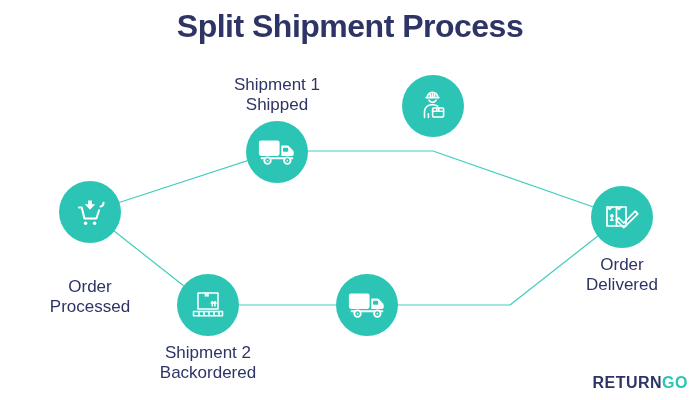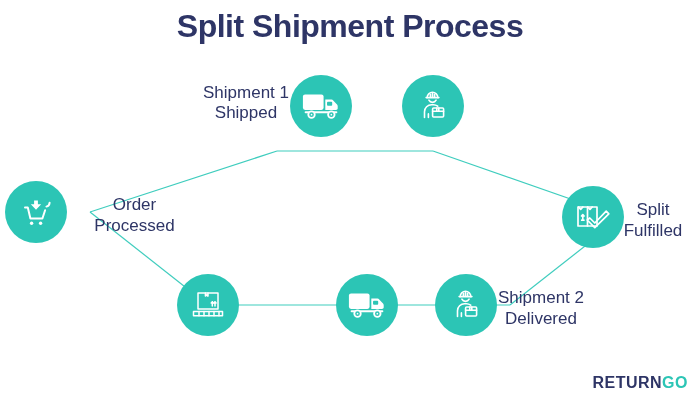--- a/index.html
+++ b/index.html
@@ -13,21 +13,21 @@
   .canvas{
     position:relative;width:700px;height:400px;background:var(--bg);
     overflow:hidden;
   }
   .title{
     position:absolute;top:8px;left:0;width:100%;text-align:center;
     font-size:32px;font-weight:800;color:var(--navy);letter-spacing:-.5px;
   }
   #edges-svg{position:absolute;left:0;top:0;width:700px;height:400px;}
   #edges-svg line{stroke:var(--connector);stroke-width:1.2;}
-  .node{position:absolute;display:flex;flex-direction:row;align-items:center;justify-content:center;}
+  .node{position:absolute;display:flex;flex-direction:column;align-items:center;justify-content:center;}
   .node .label{
     text-align:center;font-size:17px;line-height:1.18;color:var(--navy);
     font-weight:400;width:100%;
   }
   .circle{
     width:62px;height:62px;border-radius:50%;background:var(--teal);
     display:flex;align-items:center;justify-content:center;flex:0 0 auto;
   }
   .node.top .label{margin-bottom:6px;}
   .node.bottom .label{margin-top:7px;}
@@ -122,71 +122,54 @@
       <svg viewBox="0 0 40 36" width="40" height="36">
         <g class="outline" stroke-width="1.7">
           <rect x="5" y="8" width="19" height="19"></rect>
           <path d="M14.5 8 v19"></path>
           <path d="M5.5 8 l2.2 2.3 2.2 -2.3 M14.8 8 l2.2 2.3 2.2 -2.3"></path>
           <path d="M9.8 15.8 v3.6 M8.5 17 l1.3 -1.3 1.3 1.3 M8.7 21.2 h2.2"></path>
           <path d="M16.8 19 l5 5 L33.2 12.2 l2.6 2.6 -14 13.8 -7.6 -7.6 z"></path>
         </g>
       </svg>
     </div>
-    <div class="label">Split Fulfilled</div>
+    <div class="label">Order Delivered</div>
   </div>
 
   <div class="node bottom" id="n-s2-backordered">
     <div class="circle">
       <svg viewBox="0 0 40 36" width="40" height="36">
         <g class="outline" stroke-width="1.5">
           <rect x="10" y="6" width="20" height="16"></rect>
           <path d="M17.4 6 v3.1 l1.3 -1.2 1.3 1.2 V6"></path>
           <path d="M24.3 14.8 v4.2 M23.2 16 l1.1 -1.2 1.1 1.2"></path>
           <path d="M27 14.8 v4.2 M25.9 16 l1.1 -1.2 1.1 1.2"></path>
           <rect x="5.5" y="24.5" width="29" height="4.2"></rect>
           <path d="M11 24.5 v4.2 M16 24.5 v4.2 M21 24.5 v4.2 M26 24.5 v4.2 M31 24.5 v4.2"></path>
         </g>
       </svg>
     </div>
+    <div class="label">Shipment 2 Backordered</div>
   </div>
 
   <div class="node bottom" id="n-s2-shipped">
     <div class="circle">
       <svg viewBox="0 0 44 36" width="38" height="31">
         <rect x="1" y="4" width="24" height="18" rx="2.5" fill="#fff"></rect>
         <path d="M27 10 h7.2 c.8 0 1.5.3 2 .9 l4.4 4.8 c.5.5.8 1.2.8 2 V20 c0 1.1 -.9 2 -2 2 H27 z" fill="#fff"></path>
         <rect x="29" y="12.5" width="6" height="4.5" rx="1" class="teal-fill"></rect>
         <rect x="3" y="23.4" width="38" height="2.4" rx="1.2" fill="#fff"></rect>
         <circle cx="11" cy="27.5" r="4.8" fill="#fff"></circle>
           <circle cx="11" cy="27.5" r="2.7" class="teal-fill"></circle>
           <circle cx="11" cy="27.5" r="1" fill="#fff"></circle>
         <circle cx="34" cy="27.5" r="4.8" fill="#fff"></circle>
           <circle cx="34" cy="27.5" r="2.7" class="teal-fill"></circle>
           <circle cx="34" cy="27.5" r="1" fill="#fff"></circle>
       </svg>
     </div>
   </div>
 
-  <div class="node bottom" id="n-s2-delivered">
-    <div class="circle">
-      <svg viewBox="0 0 36 36" width="36" height="36">
-        <g class="outline" stroke-width="1.6">
-          <path d="M12.2 9.6 a5.3 5.3 0 0 1 10.6 0"></path>
-          <path d="M11.1 9.6 h12.8"></path>
-          <path d="M15.4 6.2 v3 M17.5 5.1 v4.1 M19.6 6.2 v3"></path>
-          <path d="M13.9 12.2 a4.1 4.1 0 0 0 7.2 0"></path>
-          <path d="M9.5 29.5 v-5.8 c0 -3.9 3.2 -7 7.1 -7 h1.7 c1.7 0 3.2 .6 4.4 1.5"></path>
-          <path d="M13.4 29.5 v-3.6"></path>
-          <rect x="17.6" y="20" width="11" height="9" rx="1"></rect>
-          <path d="M17.6 23.2 h11"></path>
-          <path d="M21.8 20 v3.2 M23.8 20 v3.2"></path>
-        </g>
-      </svg>
-    </div>
-    <div class="label">Shipment 2 Delivered</div>
-  </div>
 
   <div class="logo">
     <span class="p1">RETURN</span><span class="p2">GO</span>
   </div>
 
 </div>
 
 </body></html>

